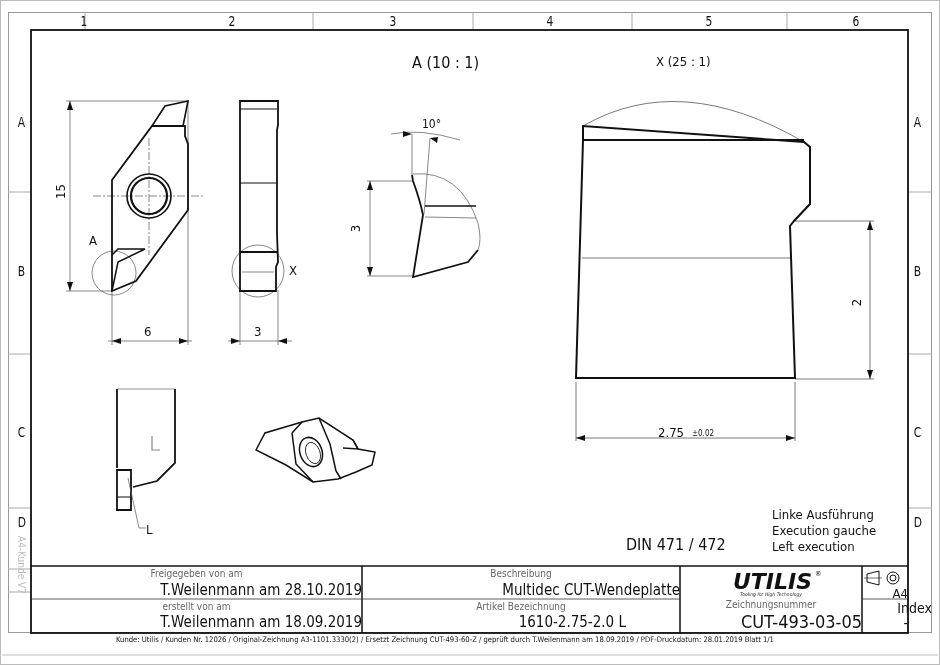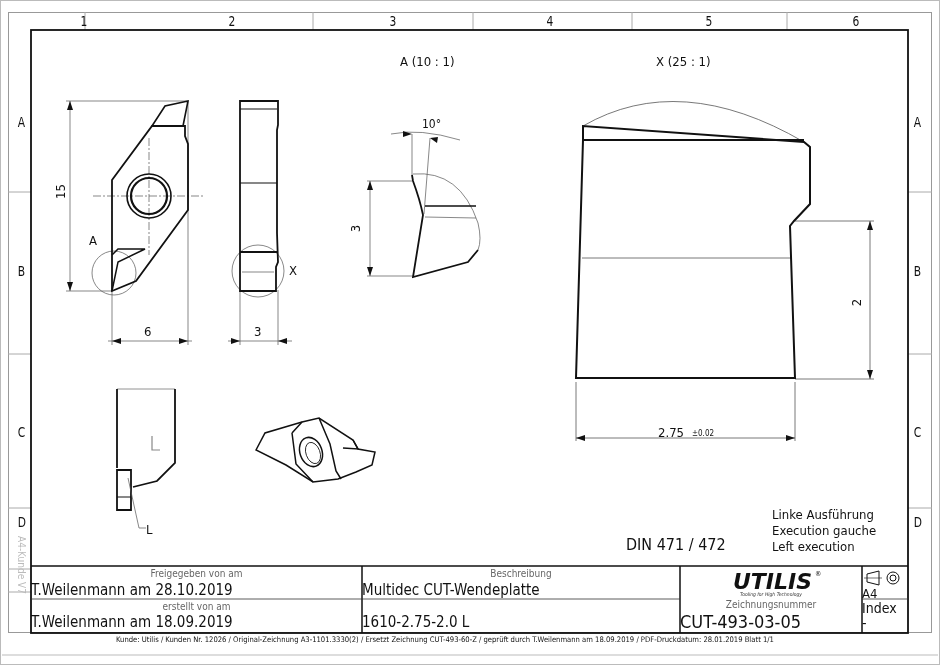--- a/index.html
+++ b/index.html
@@ -2,21 +2,21 @@
 <html><head>
 <meta charset="utf-8">
 <style>
   html,body{margin:0;padding:0;background:#fff;}
   body{width:940px;height:665px;position:relative;overflow:hidden;font-family:"DejaVu Sans Condensed","DejaVu Sans",sans-serif;color:#111;}
   .sheet{position:absolute;left:0;top:0;width:940px;height:665px;}
   .txt{position:absolute;white-space:nowrap;line-height:1;}
   .colnum{position:absolute;top:13px;font-size:14px;transform:scaleX(0.85);}
   .rowlet{position:absolute;font-size:14px;transform:scaleX(0.85);}
   .tb-label{position:absolute;font-size:10px;color:#666;text-align:center;}
-  .tb-value{position:absolute;font-size:15px;text-align:left;}
+  .tb-value{position:absolute;font-size:15px;text-align:right;}
   svg{position:absolute;left:0;top:0;}
 </style>
 </head>
 <body>
 
 <div class="sheet">
 
 <svg width="940" height="665" viewBox="0 0 940 665">
 
   <rect x="0.5" y="0.5" width="939" height="664" fill="none" stroke="#bbb" stroke-width="1"></rect>
@@ -186,21 +186,21 @@
 <span class="rowlet" style="left:17px;top:424px;">C</span>
 <span class="rowlet" style="left:17px;top:514px;">D</span>
 
 <span class="rowlet" style="left:913px;top:114px;">A</span>
 <span class="rowlet" style="left:913px;top:263px;">B</span>
 <span class="rowlet" style="left:913px;top:424px;">C</span>
 <span class="rowlet" style="left:913px;top:514px;">D</span>
 
 <span class="txt" style="left:-4px;top:560px;font-size:10px;color:#bbb;transform:rotate(90deg);transform-origin:left top;left:26px;top:536px;">A4-Kunde V7</span>
 
-<span class="txt" style="left:400px;top:55px;font-size:13px;">A (10 : 1)</span>
+<span class="txt" style="left:412px;top:55px;font-size:16px;">A (10 : 1)</span>
 <span class="txt" style="left:656px;top:55px;font-size:13px;">X (25 : 1)</span>
 
 <span class="txt" style="left:53px;top:185px;font-size:13px;transform:rotate(-90deg);">15</span>
 <span class="txt" style="left:144px;top:325px;font-size:13px;">6</span>
 <span class="txt" style="left:89px;top:234px;font-size:13px;">A</span>
 <span class="txt" style="left:254px;top:325px;font-size:13px;">3</span>
 <span class="txt" style="left:289px;top:264px;font-size:13px;">X</span>
 <span class="txt" style="left:422px;top:118px;font-size:12px;">10°</span>
 <span class="txt" style="left:352px;top:222px;font-size:13px;transform:rotate(-90deg);">3</span>
 <span class="txt" style="left:853px;top:296px;font-size:13px;transform:rotate(-90deg);">2</span>
@@ -213,20 +213,21 @@
 <span class="txt" style="left:772px;top:524px;font-size:13px;">Execution gauche</span>
 <span class="txt" style="left:772px;top:540px;font-size:13px;">Left execution</span>
 
 <div class="tb-label" style="left:31px;top:568px;width:331px;">Freigegeben von am</div>
 <div class="tb-value" style="left:31px;top:581px;width:331px;">T.Weilenmann am 28.10.2019</div>
 <div class="tb-label" style="left:31px;top:601px;width:331px;">erstellt von am</div>
 <div class="tb-value" style="left:31px;top:613px;width:331px;">T.Weilenmann am 18.09.2019</div>
 
 <div class="tb-label" style="left:362px;top:568px;width:318px;">Beschreibung</div>
 <div class="tb-value" style="left:362px;top:581px;width:318px;">Multidec CUT-Wendeplatte</div>
+<div class="tb-label" style="left:362px;top:601px;width:318px;">Artikel Bezeichnung</div>
 <div class="tb-value" style="left:362px;top:613px;width:264px;">1610-2.75-2.0 L</div>
 
 <span class="txt" style="left:815px;top:571px;font-size:7px;">®</span>
 <div class="tb-label" style="left:680px;top:591px;width:182px;font-size:5px;font-style:italic;color:#333;">Tooling for High Technology</div>
 <div class="tb-label" style="left:680px;top:599px;width:182px;">Zeichnungsnummer</div>
 <div class="tb-value" style="left:680px;top:611px;width:182px;font-size:18px;">CUT-493-03-05</div>
 
 <div class="tb-value" style="left:862px;top:586px;width:46px;font-size:13px;">A4</div>
 <div class="tb-value" style="left:862px;top:600px;width:70px;font-size:14px;">Index</div>
 <div class="tb-value" style="left:862px;top:615px;width:46px;font-size:14px;">-</div>

